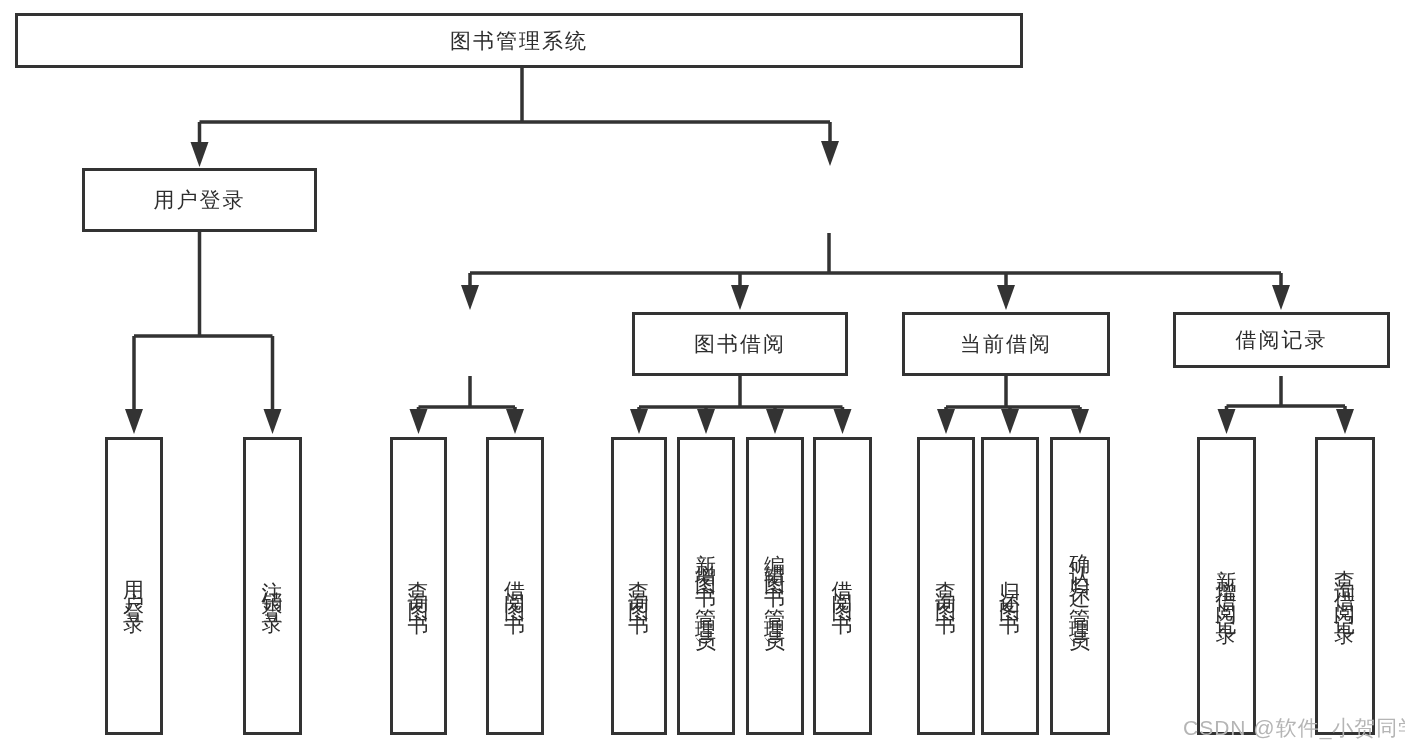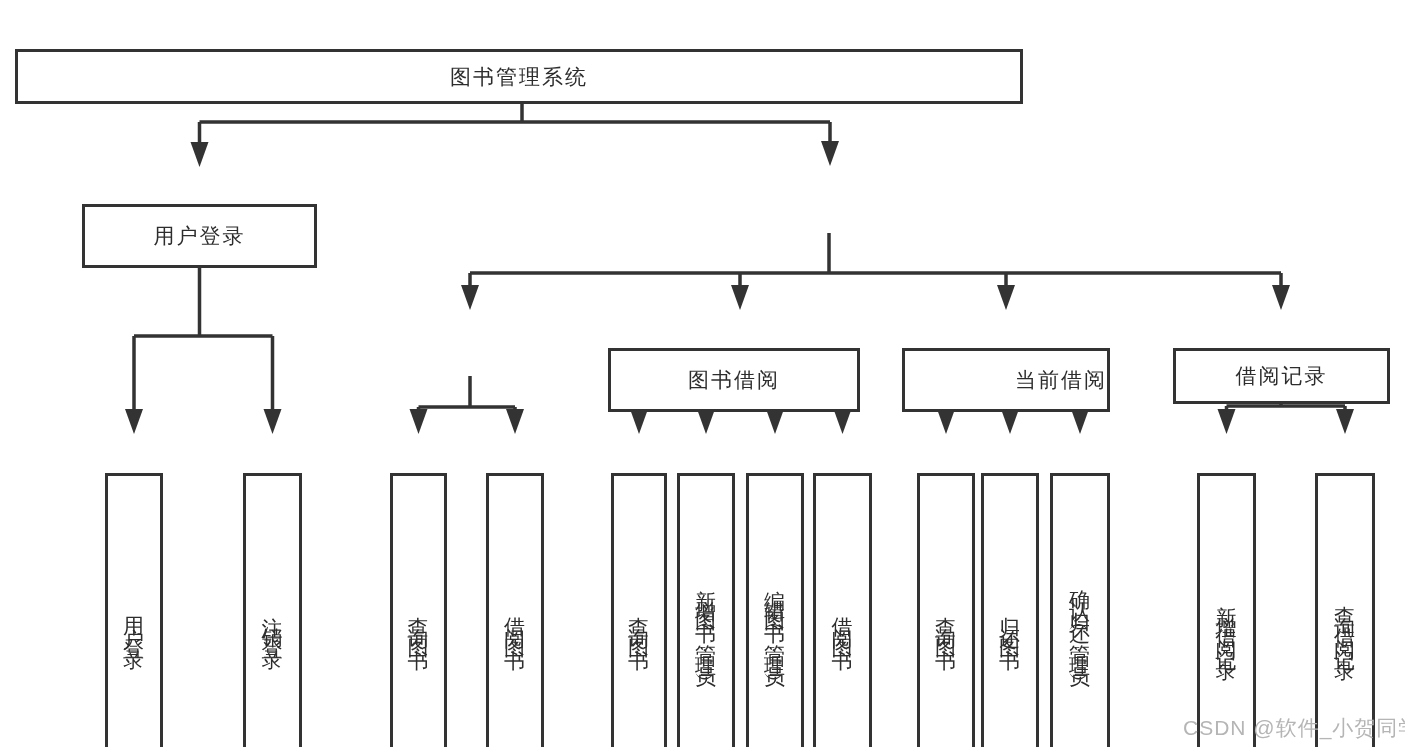--- a/index.html
+++ b/index.html
@@ -24,21 +24,20 @@
   }
   .box {
     position: absolute;
     box-sizing: border-box;
     background: #ffffff;
     border: 3px solid #333333;
     display: flex;
     align-items: center;
     justify-content: center;
     text-align: center;
-    margin-top: 36px;
   }
   .box .hlabel {
     font-size: 21px;
     letter-spacing: 2px;
     color: #2d2d2d;
     white-space: nowrap;
   }
   .leaf .vlabel {
     writing-mode: vertical-rl;
     text-orientation: mixed;
@@ -93,24 +92,24 @@
     </svg>
 
   <div class="box" style="left:15px; top:13px; width:1008px; height:55px;">
     <span class="hlabel">图书管理系统</span>
   </div>
 
   <div class="box" style="left:82px; top:168px; width:235px; height:64px;">
     <span class="hlabel">用户登录</span>
   </div>
 
-  <div class="box" style="left:608px; top:312px; width:252px; height:64px;align-items:center;">
+  <div class="box" style="left:632px; top:312px; width:216px; height:64px;align-items:center;">
     <span class="hlabel">图书借阅</span>
   </div>
-  <div class="box" style="left:902px; top:312px; width:208px; height:64px;justify-content:flex-end;">
+  <div class="box" style="left:902px; top:312px; width:208px; height:64px;">
     <span class="hlabel">当前借阅</span>
   </div>
   <div class="box" style="left:1173px; top:312px; width:217px; height:56px;">
     <span class="hlabel">借阅记录</span>
   </div>
 
   <div class="box leaf" style="left:105px; top:437px; width:58px; height:298px;">
     <span class="vlabel">用户登录</span>
   </div>
   <div class="box leaf" style="left:243px; top:437px; width:59px; height:298px;">

